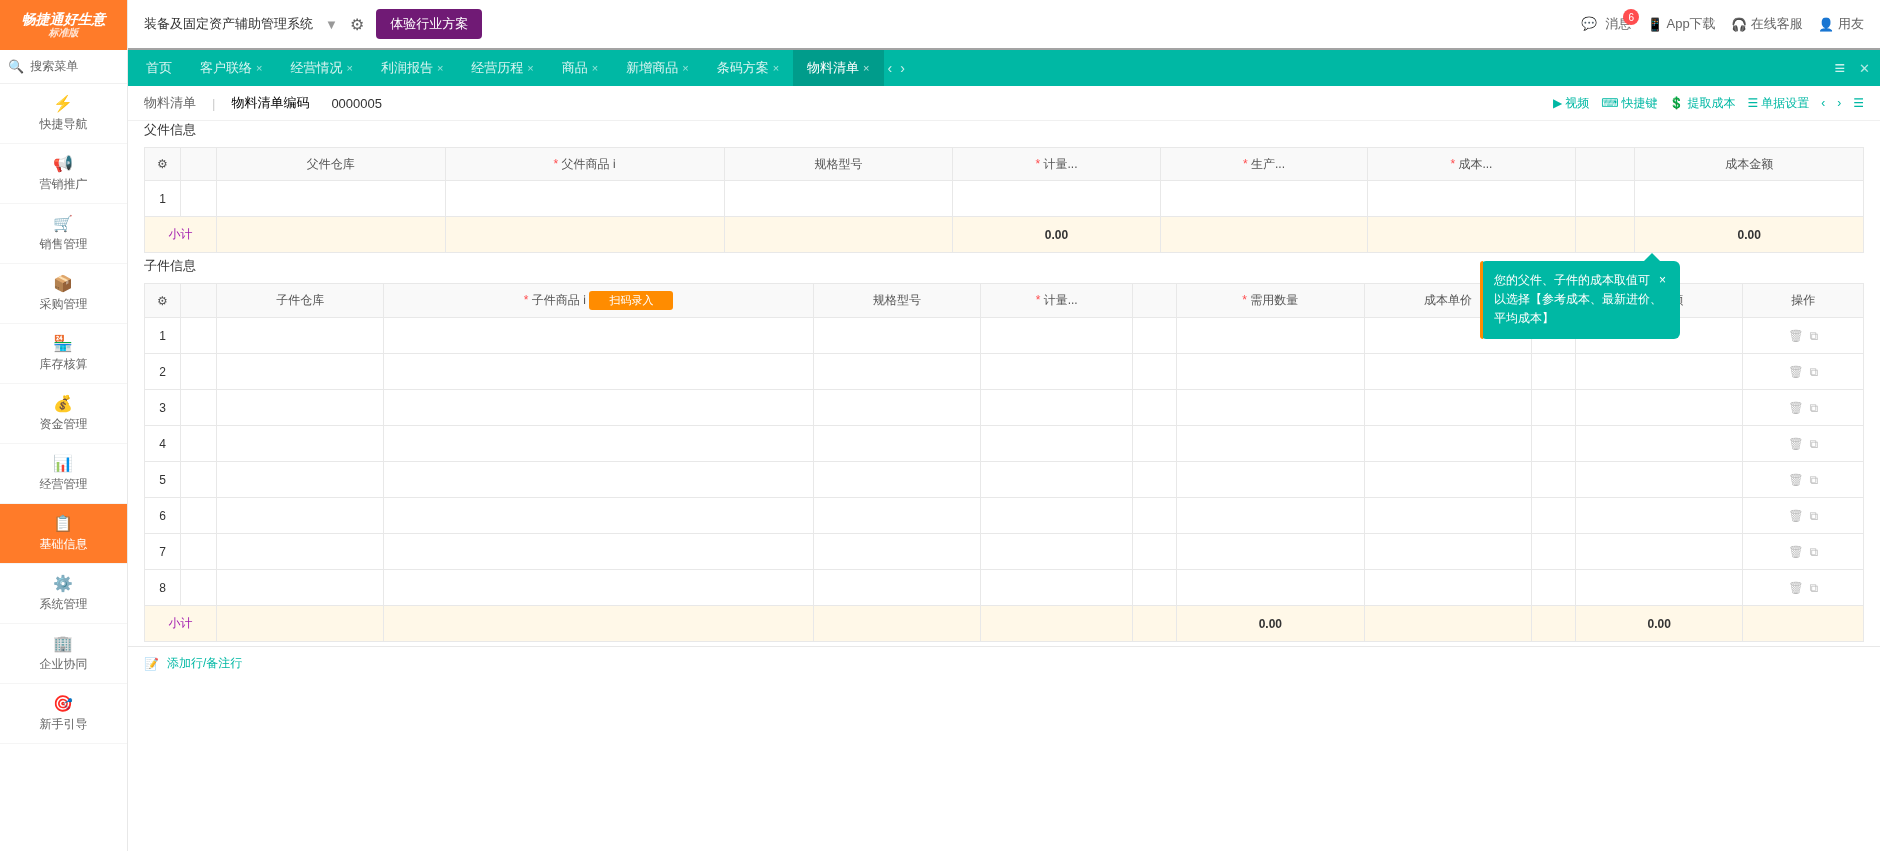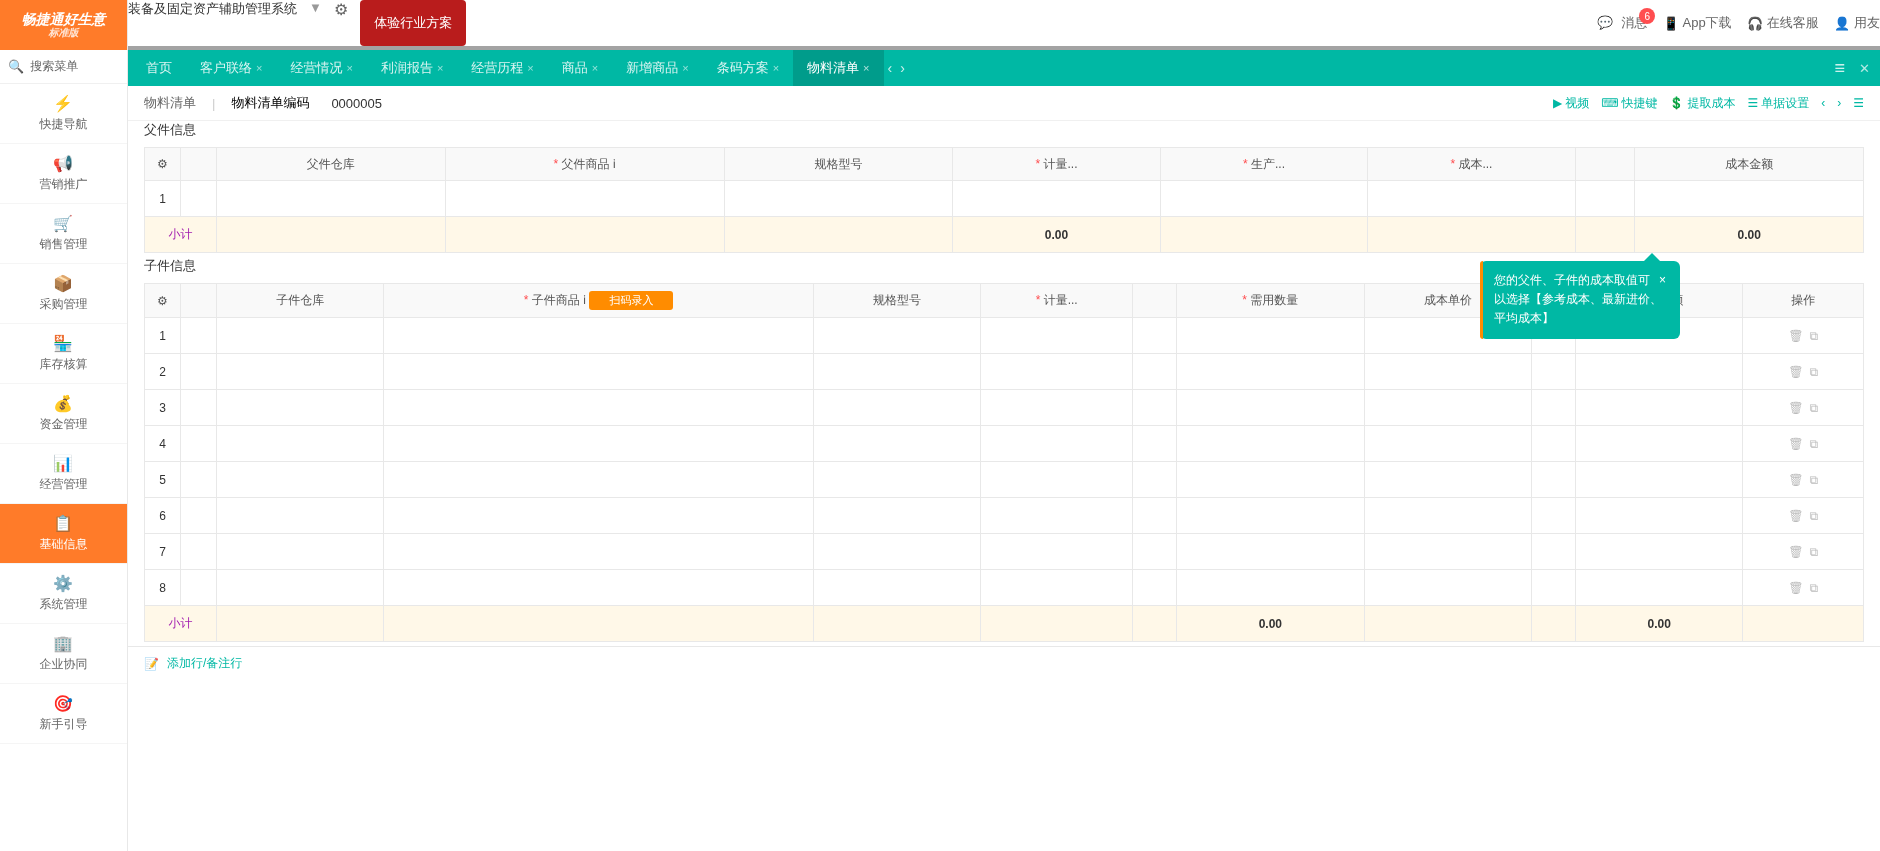--- a/index.html
+++ b/index.html
@@ -54,26 +54,27 @@
     .sidebar-item .icon { font-size: 16px; }
 
     
     .main { flex: 1; display: flex; flex-direction: column; overflow: hidden; }
 
     
     .topbar {
       background: #fff;
       height: 50px;
       display: flex;
-      padding: 0 0;
-      border-bottom: 4px solid #a3a3a3;
+      align-items: center;
+      padding: 0 16px;
+      border-bottom: 2px solid #a3a3a3;
       gap: 12px;
     }
     .topbar-btn {
-      background: #b91c1c;
+      background: #701a75;
       color: #fff;
       border: none;
       padding: 6px 14px;
       border-radius: 4px;
       cursor: pointer;
       font-size: 13px;
     }
     .topbar-right { margin-left: auto; display: flex; align-items: center; gap: 16px; color: #666; font-size: 13px; }
     .topbar-right .badge-item { position: relative; cursor: pointer; }
     .badge { position: absolute; top: -6px; right: -8px; background: #ff4d4f; color: #fff; border-radius: 50%; width: 16px; height: 16px; font-size: 10px; display: flex; align-items: center; justify-content: center; }

